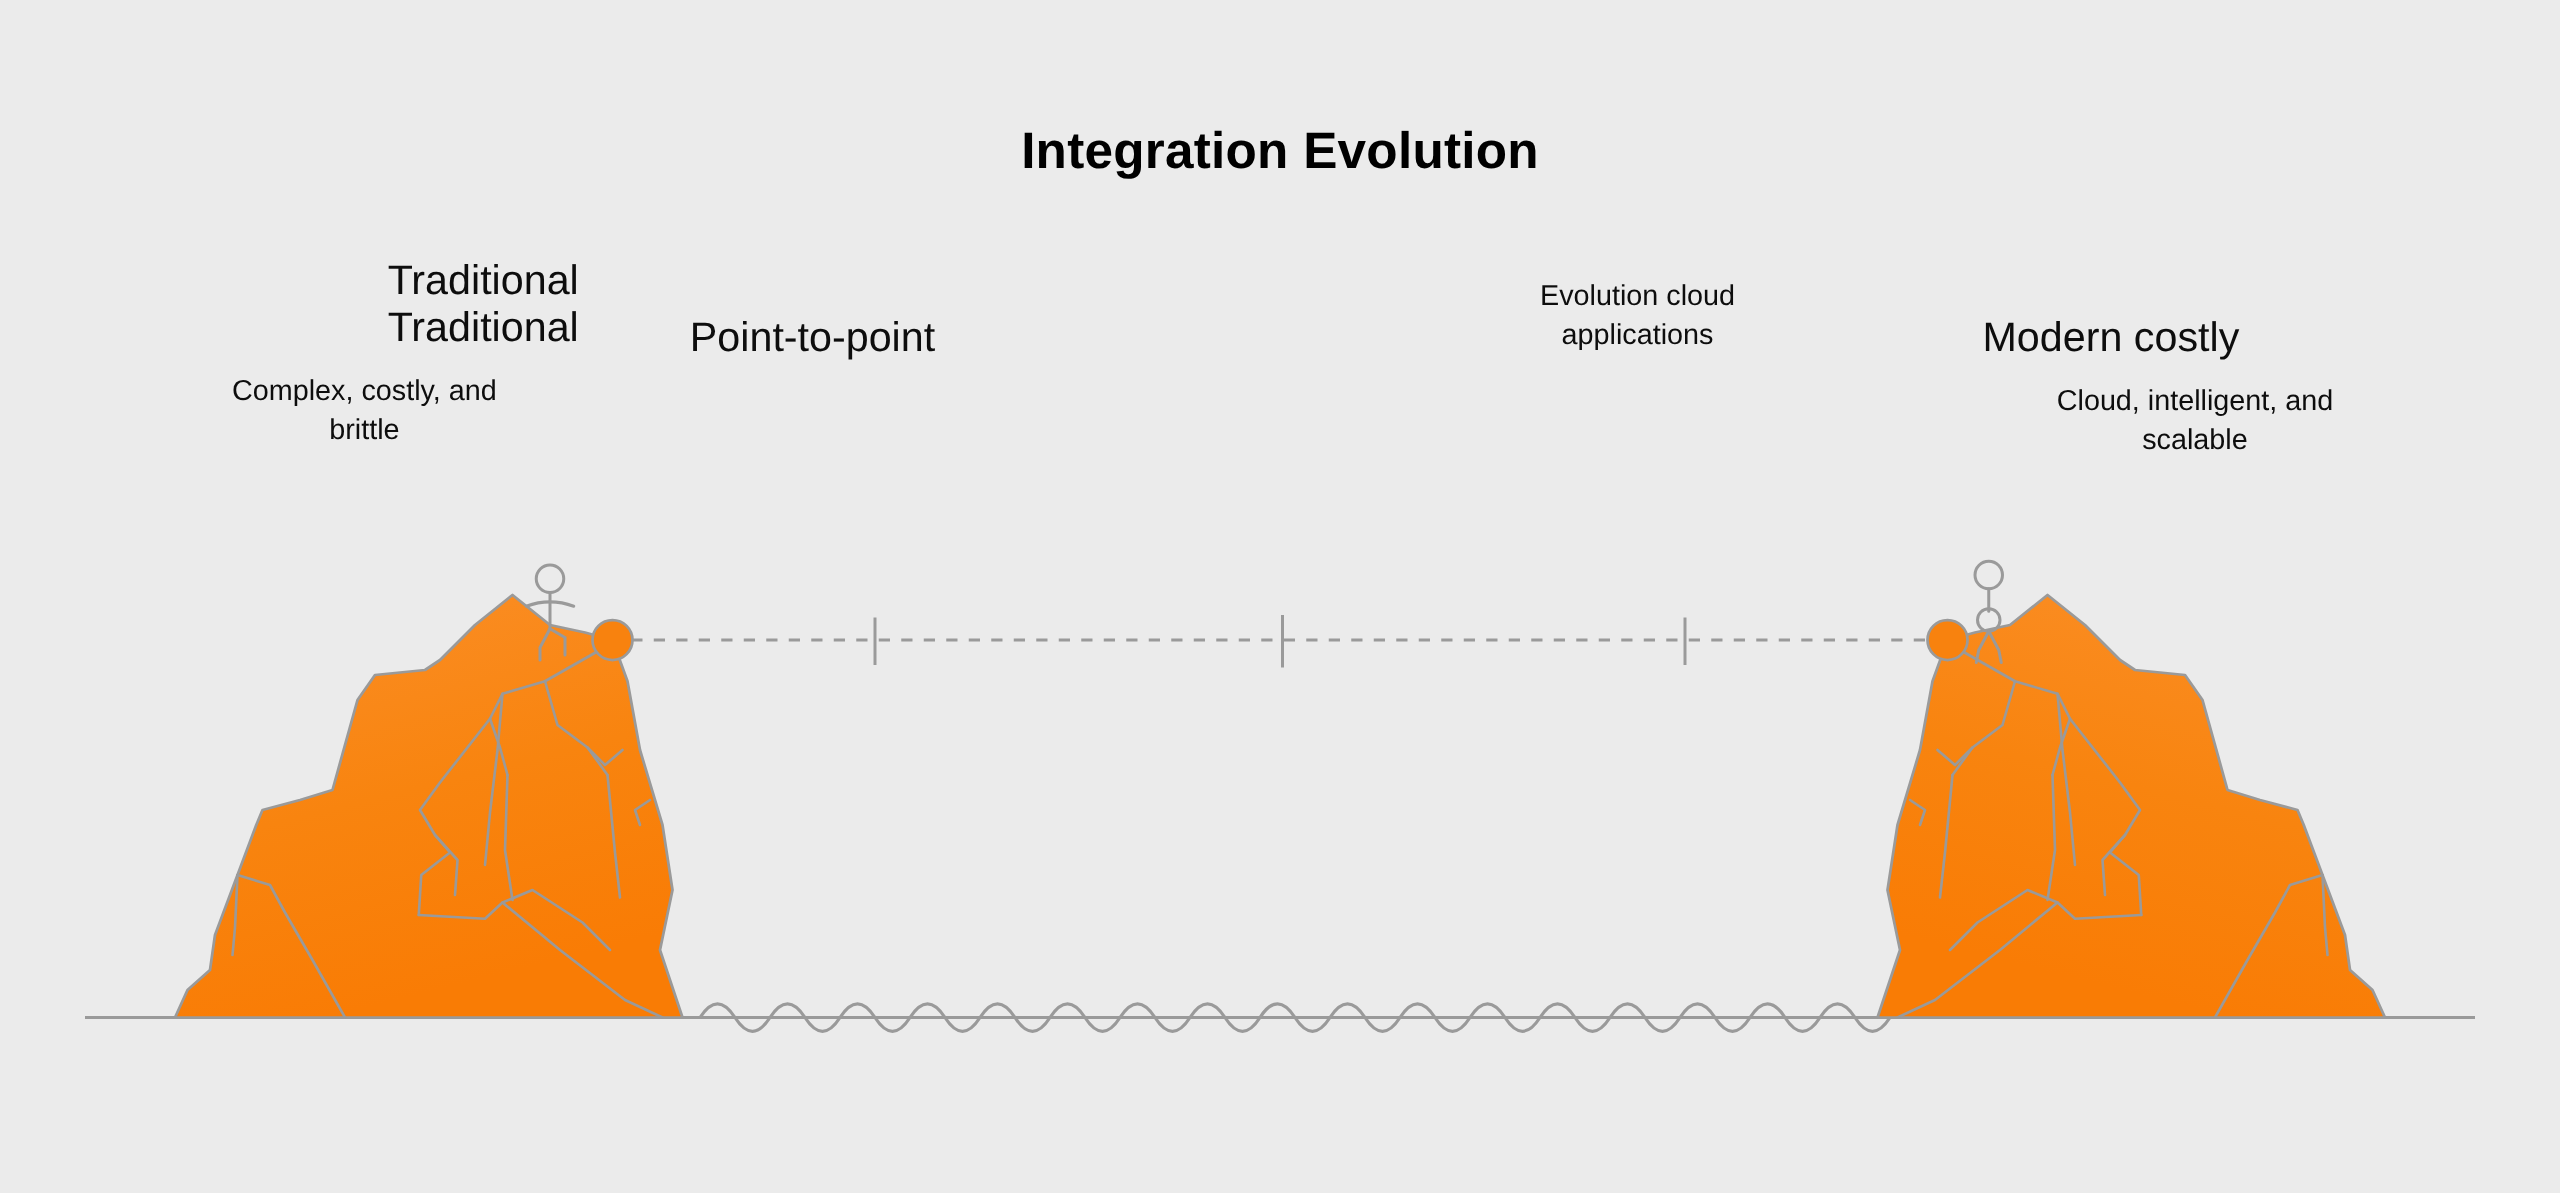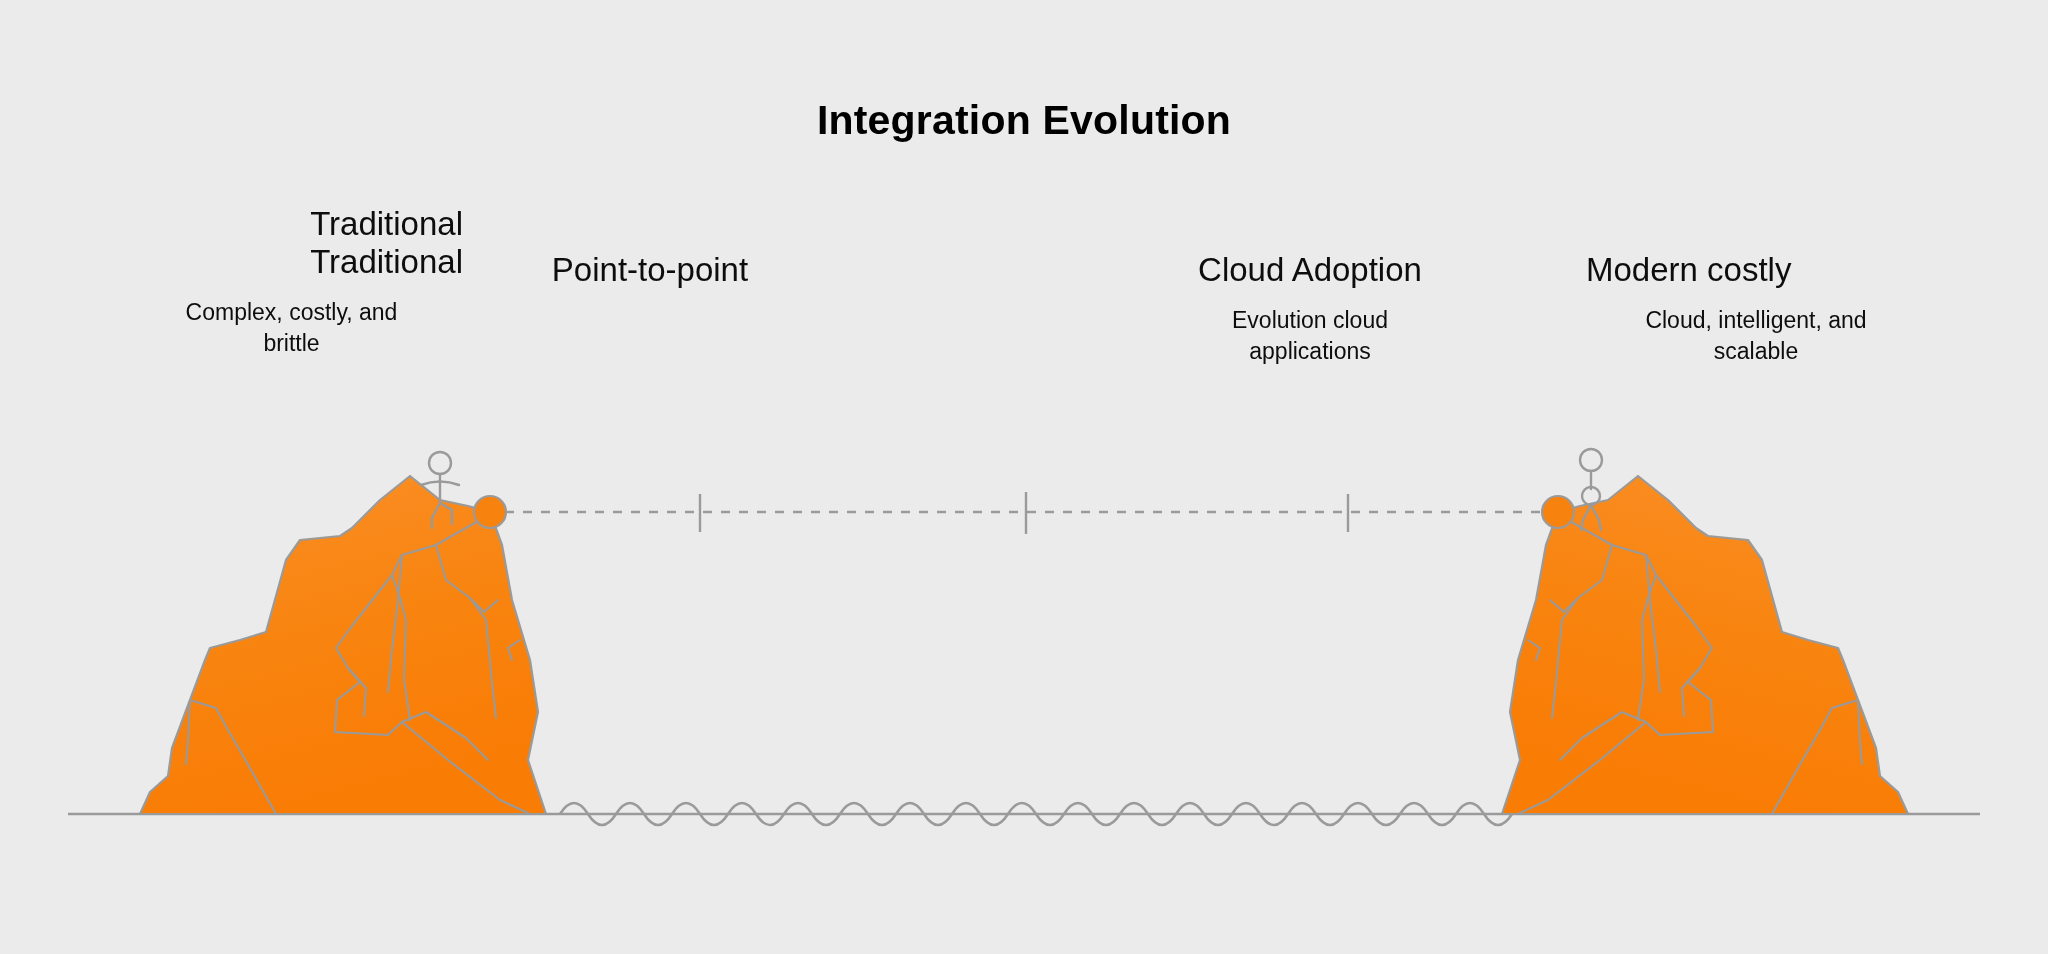--- a/index.html
+++ b/index.html
@@ -109,21 +109,20 @@
         <span>brittle</span>
       </div>
     </div>
 
     <div class="stage stage-1">
       <div class="stage-title">Point-to-point</div>
     </div>
 
 
     <div class="stage stage-3">
-      <div class="stage-title">Cloud Adoption</div>
       <div class="stage-sub">
         <span>Evolution cloud</span><br>
         <span>applications</span>
       </div>
     </div>
 
     <div class="stage stage-4">
       <div class="stage-title">Modern costly</div>
       <div class="stage-sub">
         <span>Cloud, intelligent, and</span><br>

